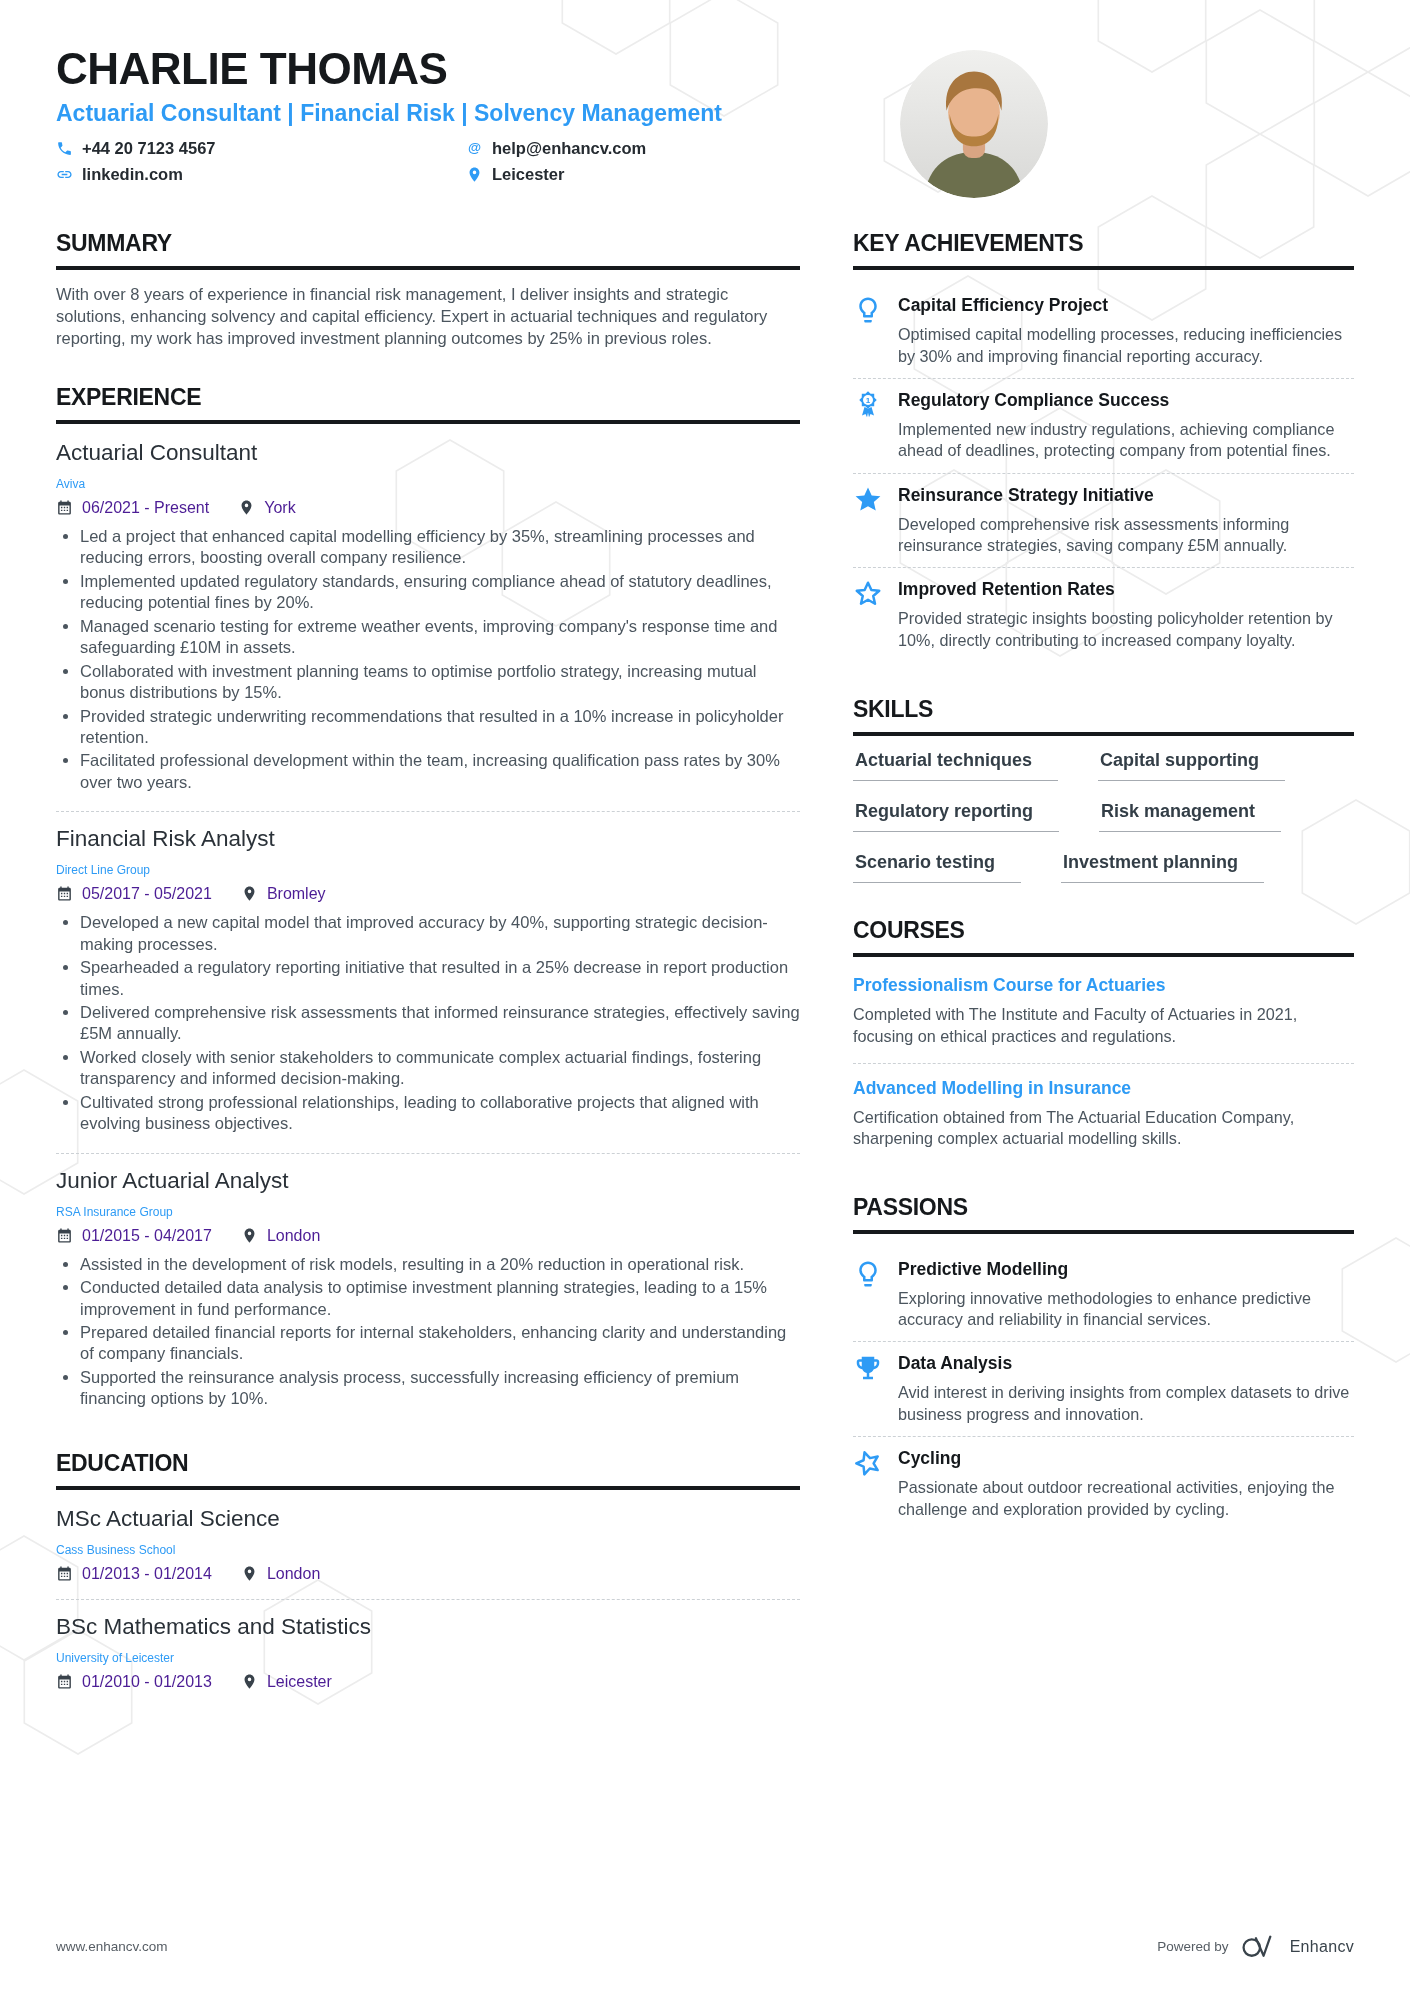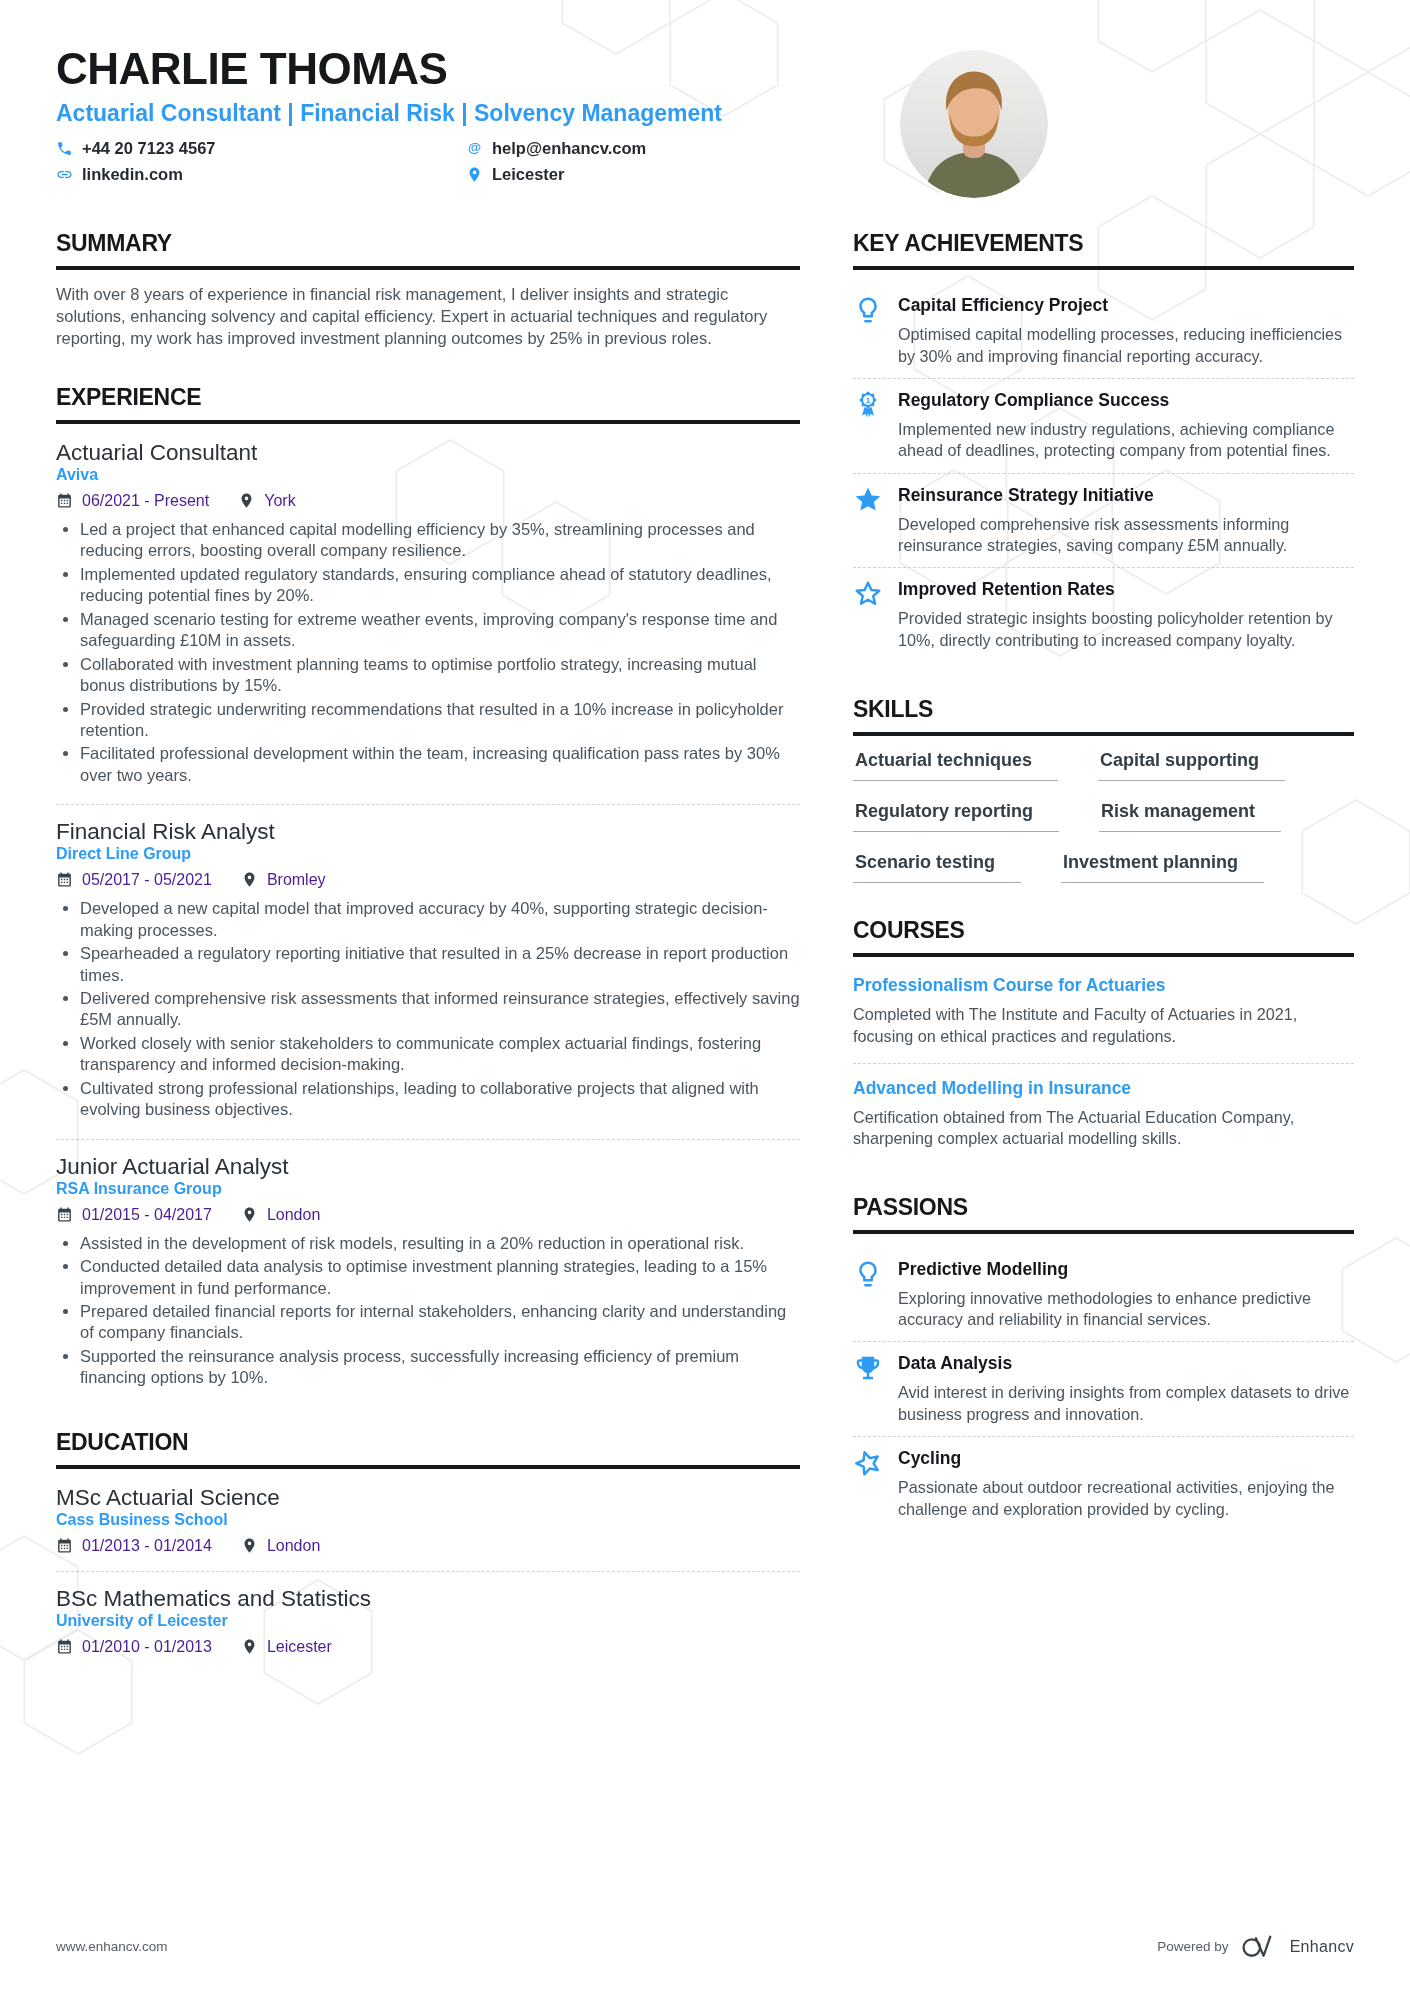--- a/index.html
+++ b/index.html
@@ -24,21 +24,21 @@
   .columns{position:relative;z-index:2;display:flex;padding:0 56px;margin-top:46px;}
   .col-left{width:744px;margin-right:53px;}
   .col-right{width:501px;}
   .sec{margin-top:34px;}
   .sec:first-child{margin-top:0;}
   .sec-head{font-size:23px;font-weight:800;letter-spacing:-0.3px;color:var(--heading);padding-bottom:9px;border-bottom:4px solid #16191C;margin-bottom:14px;}
   .summary-text{font-size:16.5px;line-height:1.33;color:var(--body);}
   .job,.edu{padding:2px 0 4px;}
   .job + .job, .edu + .edu{border-top:1.6px dashed #CCD1D5;margin-top:12px;padding-top:14px;}
   .job-title{font-size:22.5px;font-weight:400;color:#2A3138;}
-  .company{font-size:16px;font-weight:700;color:var(--accent);margin-top:0;}
+  .company{font-size:12px;font-weight:400;color:var(--accent);margin-top:11px;}
   .meta{display:flex;align-items:flex-start;gap:9px;margin-top:8px;font-size:16px;color:#4c1d95;}
   .meta .ic{width:17px;height:17px;flex:0 0 17px;color:#39424B;}
   .meta .loc-ic{margin-left:20px;}
   .job ul{margin:9px 0 2px;padding-left:24px;font-size:16.5px;line-height:1.3;color:var(--body);}
   .job ul li{margin:2px 0;}
   .ach{display:flex;gap:15px;padding:9px 0 11px;}
   .ach + .ach{border-top:1.6px dashed #CCD1D5;}
   .ach .ic{width:30px;height:30px;flex:0 0 30px;margin-top:2px;}
   .ach h3{font-size:17.5px;font-weight:700;color:#14181C;margin:2px 0 8px;}
   .ach p{font-size:16.2px;line-height:1.32;color:var(--body);}

